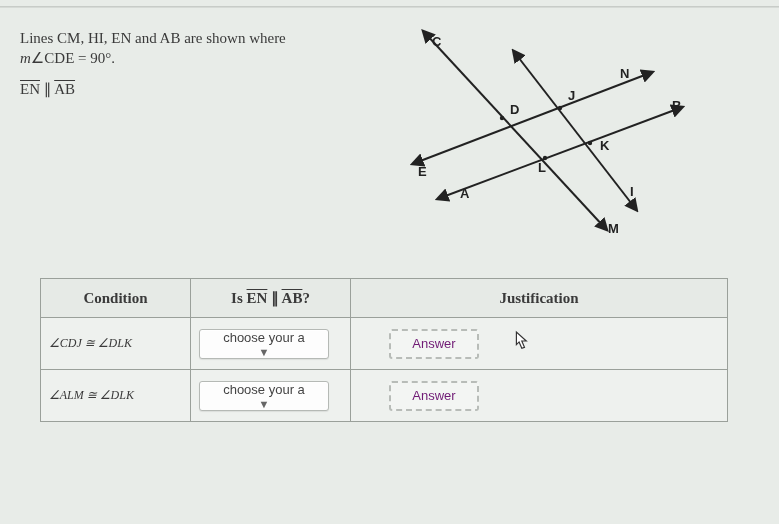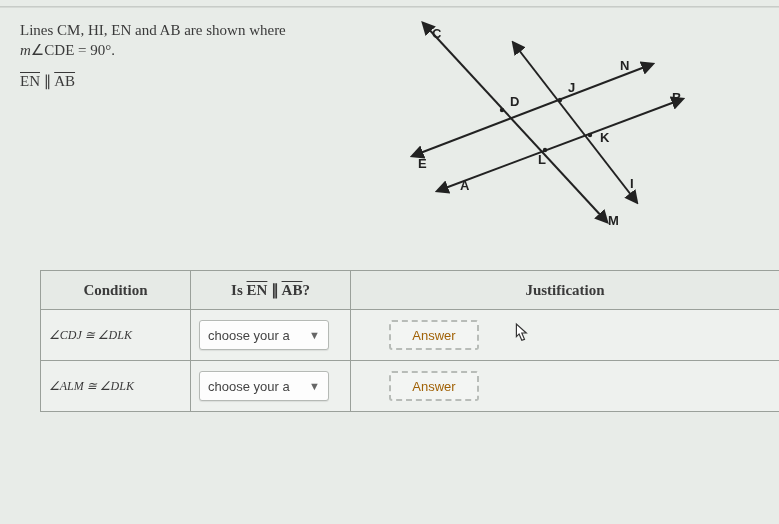--- a/index.html
+++ b/index.html
@@ -13,40 +13,40 @@
     position: relative;
     overflow: hidden;
   }
   .topbar {
     position: absolute;
     top: 6px; left: 0; right: 0;
     height: 2px;
     border-top: 1px solid #c8ccc8;
     border-bottom: 1px solid #d6dad6;
   }
-  .content { position: absolute; top: 20px; left: 20px; right: 20px; }
+  .content { position: absolute; top: 28px; left: 20px; right: 20px; }
   .prompt {
     width: 300px;
     font-size: 15px;
     line-height: 1.35;
   }
   .prompt p { margin: 0 0 10px 0; }
   .mathline .overline { text-decoration: overline; }
   .diagram {
     position: absolute;
     top: 0px; left: 340px;
     width: 360px; height: 210px;
   }
   .diagram svg { width: 100%; height: 100%; }
   .dlabel { font: 13px Arial, sans-serif; fill: #222; font-weight: bold; }
   .dpt { fill: #222; }
   table.grid {
     position: absolute;
     top: 250px; left: 20px;
-    width: 740px;
+    width: 688px;
     border-collapse: collapse;
     background: #eef1ee;
   }
   table.grid th, table.grid td {
     border: 1px solid #9aa09a;
     padding: 10px 8px;
     vertical-align: middle;
   }
   table.grid th {
     font-weight: bold;
@@ -69,32 +69,33 @@
     height: 30px;
     padding: 0 8px;
     background: #fdfdfd;
     border: 1px solid #b5b9b5;
     border-radius: 3px;
     box-shadow: inset 0 1px 0 #fff, 0 1px 1px rgba(0,0,0,.08);
     font-family: Arial, sans-serif;
     font-size: 13px;
     color: #444;
     cursor: pointer;
+    flex-direction: column;
   }
   .selectbox .chev { color: #666; font-size: 11px; }
   .answerbox {
     display: inline-flex;
     align-items: center;
     justify-content: center;
     width: 90px; height: 30px;
     border: 2px dashed #b8bcb8;
     border-radius: 3px;
     font-family: Arial, sans-serif;
     font-size: 13px;
-    color: #a16207;
+    color: #701a75;
     background: rgba(255,255,255,.3);
   }
   .cursor {
     position: absolute;
     width: 18px; height: 22px;
     pointer-events: none;
   }
   .jcell { position: relative; }
   .jcell .answerbox { margin-left: 30px; }
 </style>

